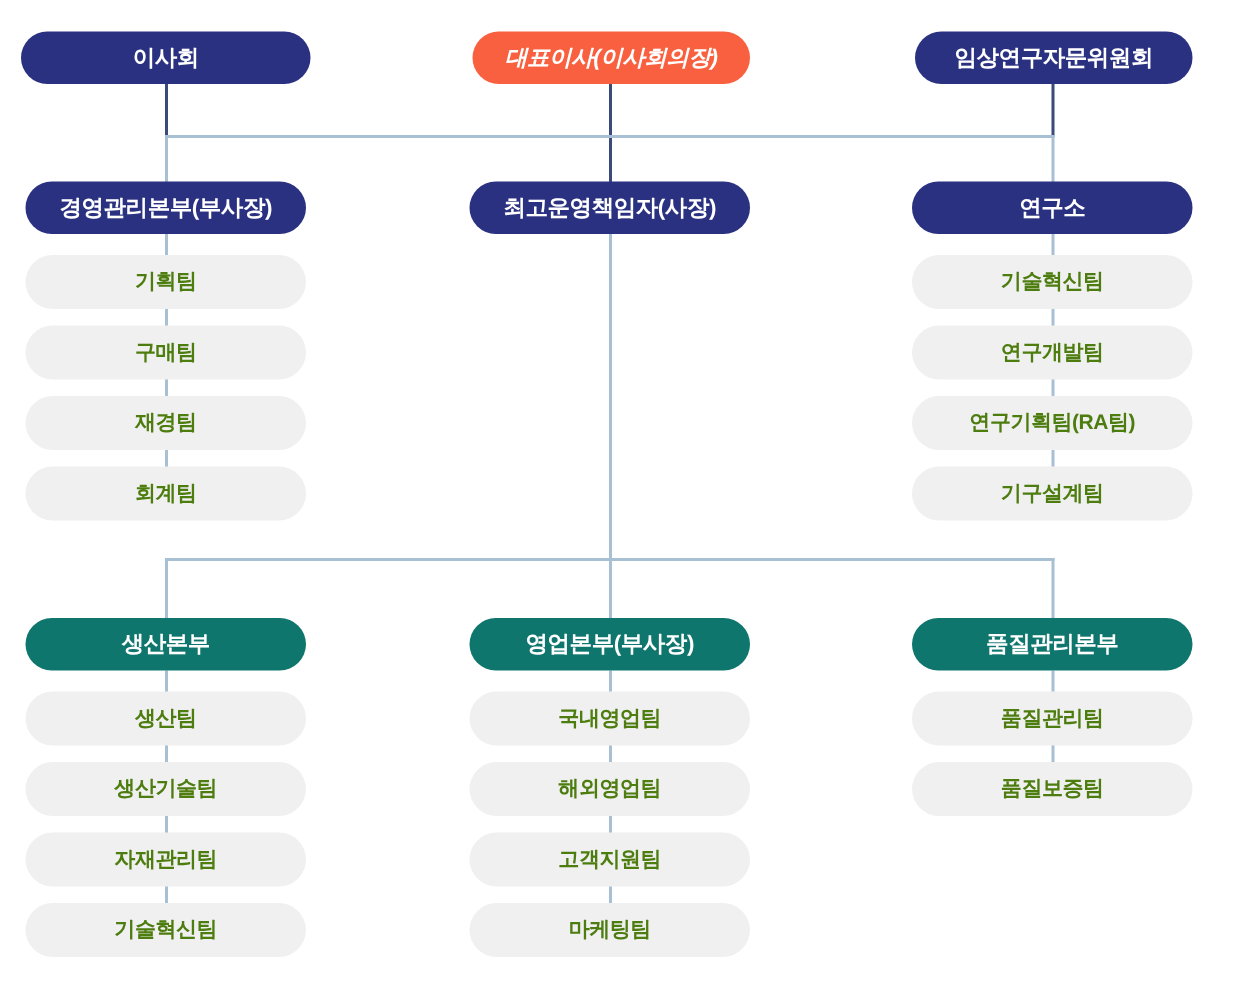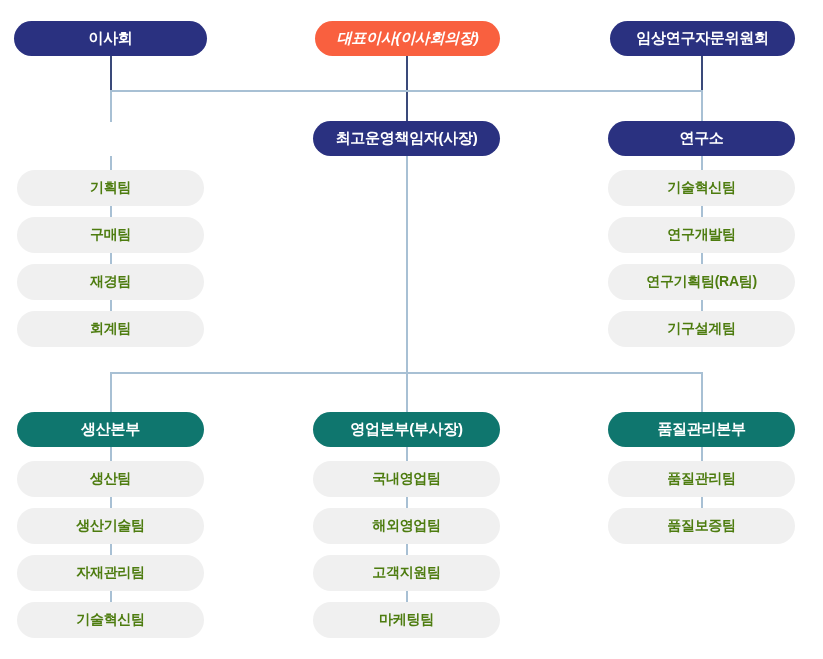--- a/index.html
+++ b/index.html
@@ -96,20 +96,21 @@
   <div class="line v pale" style="left:110px; top:447px; height:182px;"></div>
   <div class="line v pale" style="left:406px; top:447px; height:182px;"></div>
   <div class="line v pale" style="left:701px; top:447px; height:90px;"></div>
 
   <div class="pill head navy" style="left:14px; top:21px; width:193px;">이사회</div>
 
   <div class="pill head coral" style="left:315px; top:21px; width:185px;">대표이사(이사회의장)</div>
 
   <div class="pill head navy" style="left:610px; top:21px; width:185px;">임상연구자문위원회</div>
 
+  <div class="pill head navy" style="left:17px; top:121px; width:187px;">경영관리본부(부사장)</div>
 
   <div class="pill head navy" style="left:313px; top:121px; width:187px;">최고운영책임자(사장)</div>
 
   <div class="pill head navy" style="left:608px; top:121px; width:187px;">연구소</div>
 
   <div class="pill team" style="left:17px; top:170px; width:187px;">기획팀</div>
   <div class="pill team" style="left:17px; top:217px; width:187px;">구매팀</div>
   <div class="pill team" style="left:17px; top:264px; width:187px;">재경팀</div>
   <div class="pill team" style="left:17px; top:311px; width:187px;">회계팀</div>
 

